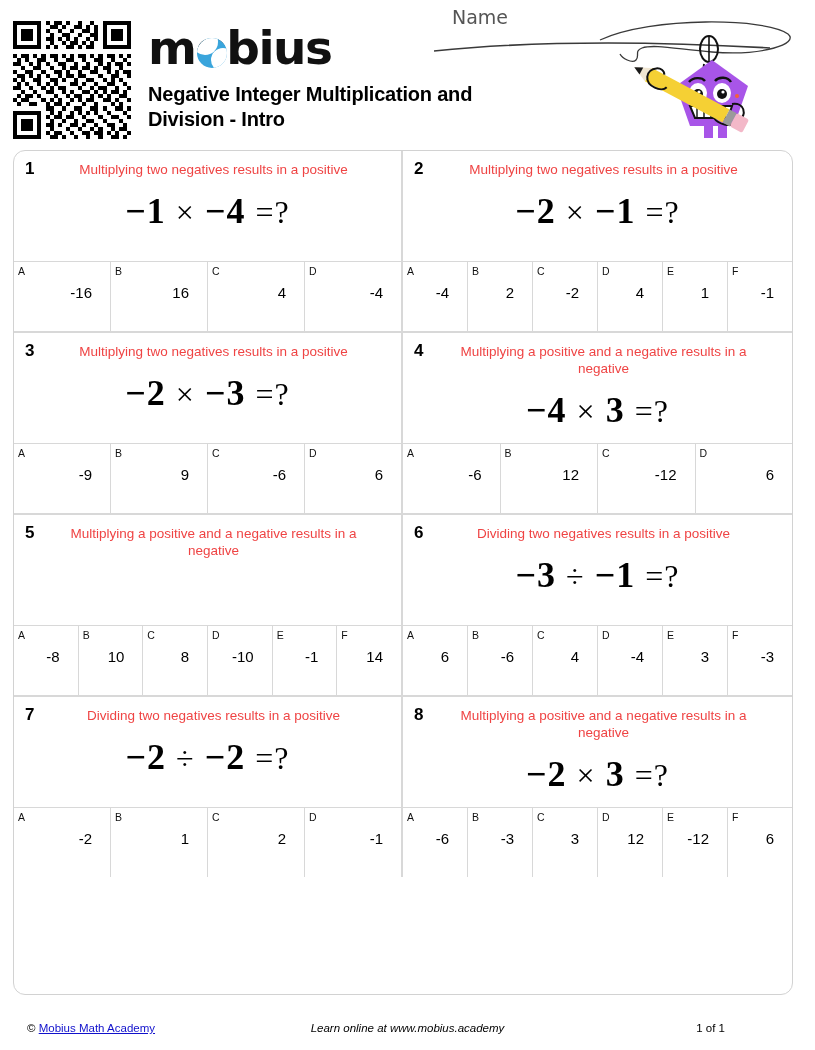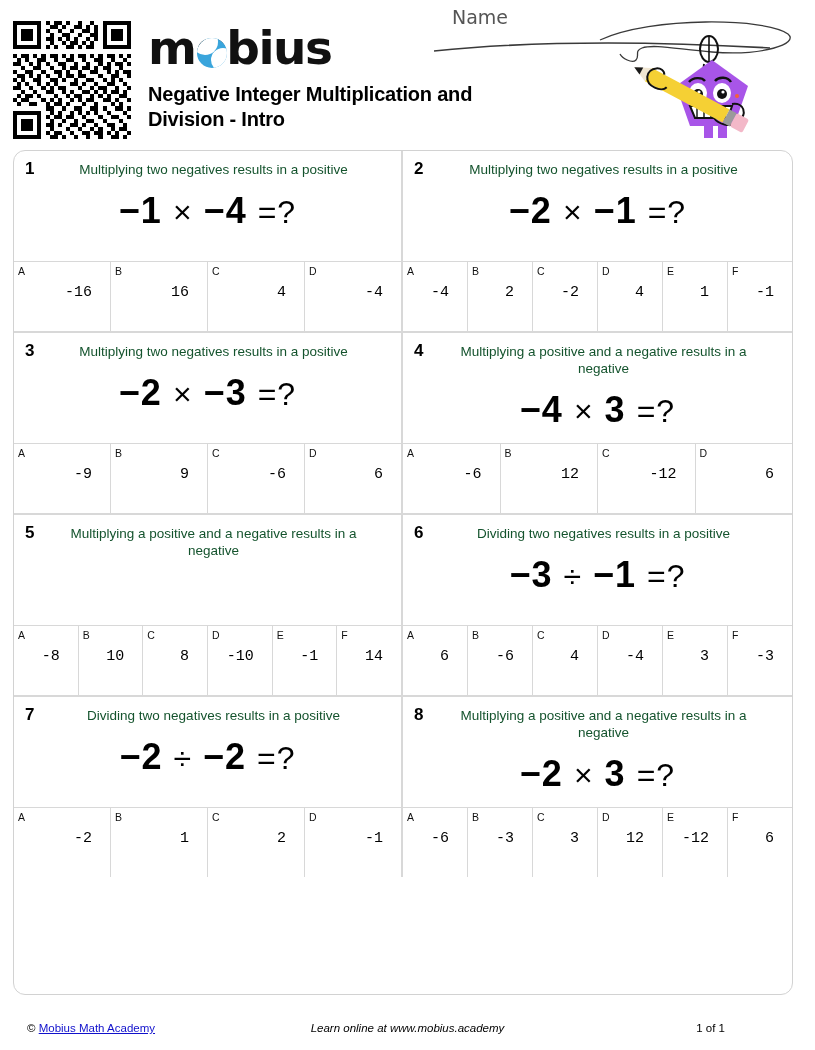--- a/index.html
+++ b/index.html
@@ -91,27 +91,27 @@
 
   .qhead { position: relative; padding: 8px 10px 0 10px; min-height: 110px; }
   .qnum {
     position: absolute; left: 11px; top: 9px;
     font-size: 17px; font-weight: bold; color: #000;
     line-height: 18px;
   }
   .qprompt {
     text-align: center;
     font-size: 13.5px;
-    color: #14532d;
+    color: #ef4444;
     line-height: 17px;
     padding: 2px 14px 0 26px;
   }
   .qexpr {
     text-align: center;
-    font-family: Liberation Sans, sans-serif;
+    font-family: Liberation Serif, serif;
     font-size: 36px;
     color: #000;
     margin-top: 12px;
     letter-spacing: 1px;
     white-space: nowrap;
   }
   .qexpr .num { font-weight: bold; }
   .qexpr .op  { font-weight: 400; font-size: 32px; }
 
   .answers { display: flex; border-top: 1px solid #d8d8d8; height: 70px; }
@@ -123,21 +123,20 @@
   .ans:first-child { border-left: none; }
   .ans-letter {
     position: absolute; left: 4px; top: 3px;
     font-size: 10.5px; color: #111;
   }
   .ans-val {
     position: absolute;
     right: 18px; top: 22px;
     font-size: 15px;
     color: #000;
-    font-family: Liberation Mono, monospace;
   }
 
   
   .footer {
     position: absolute;
     left: 0; top: 1022px;
     width: 815px;
     font-size: 11.5px;
     color: #000;
   }

